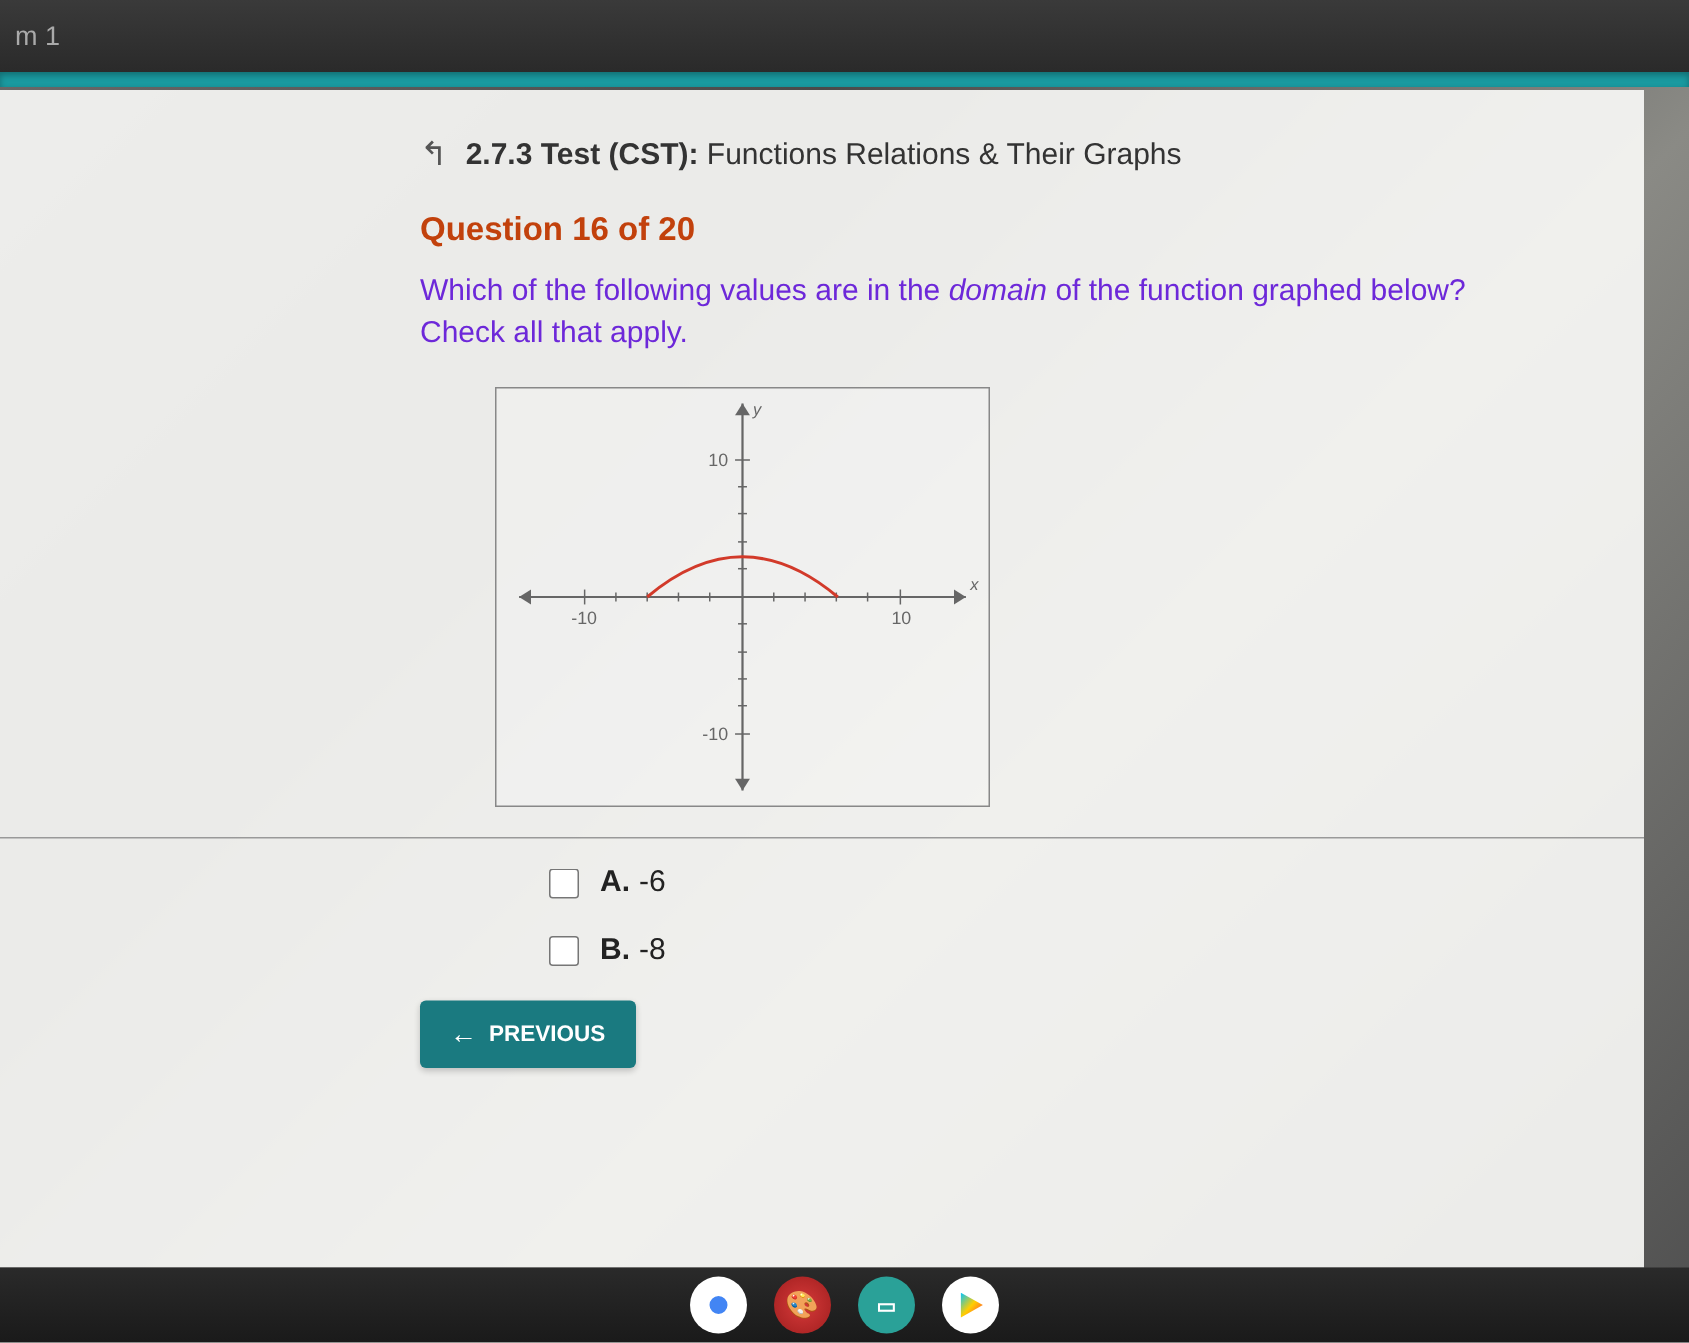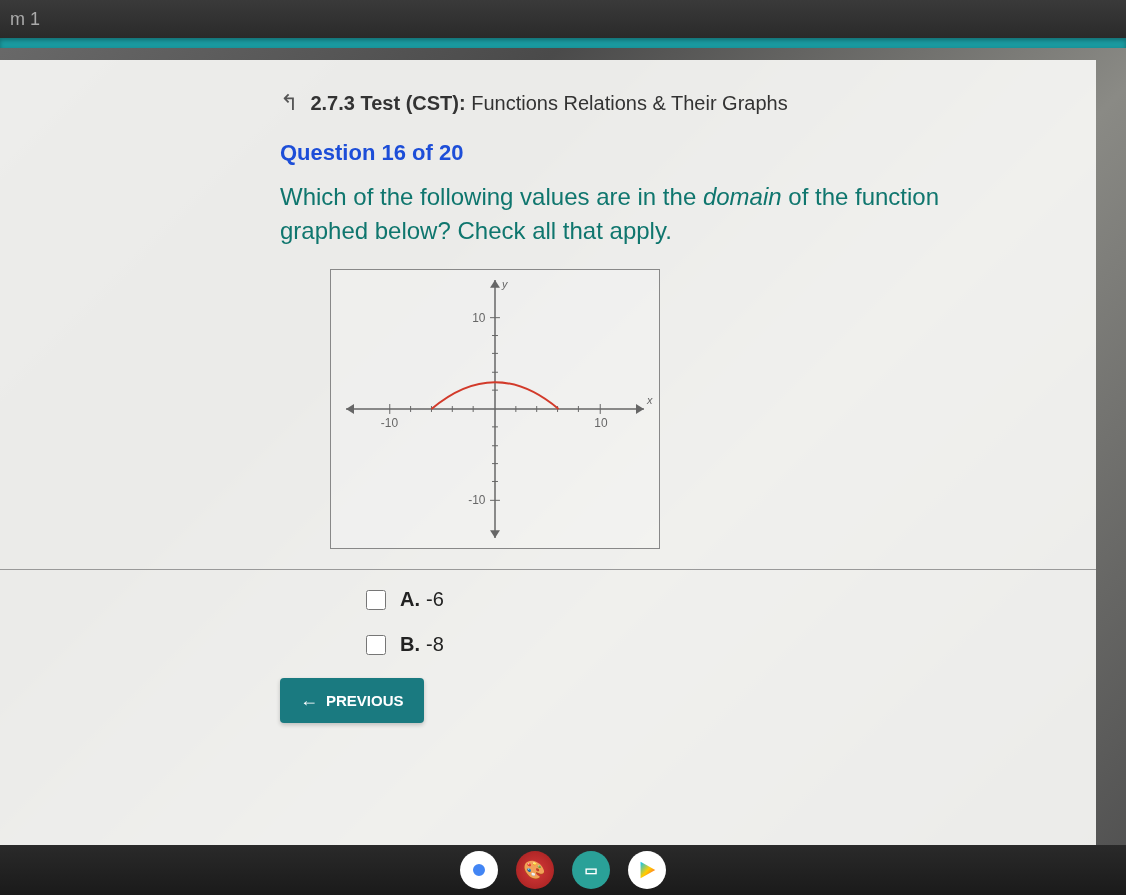--- a/index.html
+++ b/index.html
@@ -6,21 +6,21 @@
     body {
       width: 1126px;
       height: 895px;
       font-family: Arial, Helvetica, sans-serif;
       background: linear-gradient(135deg, #6b6b6b 0%, #4a4a4a 30%, #8a8a85 60%, #4f4f4f 100%);
       position: relative;
       overflow: hidden;
     }
     .top-bar {
       width: 100%;
-      height: 38px;
+      height: 48px;
       background: linear-gradient(to bottom, #3a3a3a, #2a2a2a);
       display: flex;
       align-items: center;
       padding-left: 10px;
       color: #aaa;
       font-size: 18px;
     }
     .teal-bar {
       width: 100%;
       height: 10px;
@@ -53,27 +53,27 @@
     .breadcrumb .test-label {
       color: #333;
       text-align: center;
     }
     .breadcrumb .test-label .bold {
       font-weight: bold;
     }
     .question-number {
       font-weight: bold;
       font-size: 22px;
-      color: #1d4ed8;
+      color: #c2410c;
       margin-bottom: 14px;
       margin-top: 24px;
     }
     .question-text {
-      font-size: 24px;
-      color: #0f766e;
+      font-size: 20px;
+      color: #6d28d9;
       line-height: 1.4;
       margin-bottom: 22px;
       max-width: 720px;
     }
     .question-text em { font-style: italic; }
     .graph-box {
       width: 330px;
       height: 280px;
       border: 1.5px solid #888;
       background: rgba(255,255,255,0.2);

